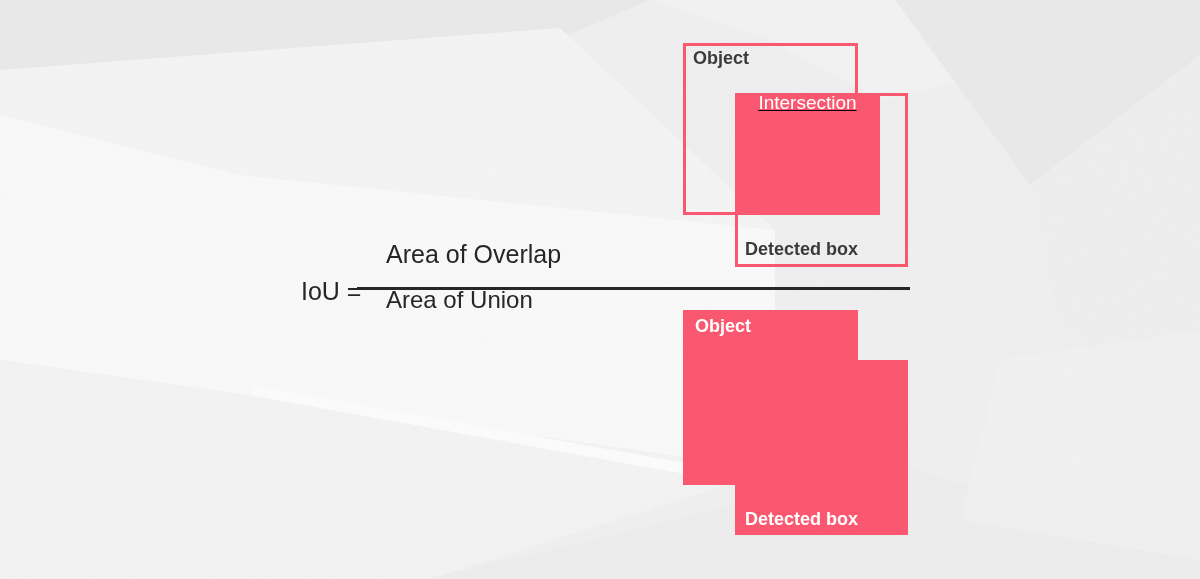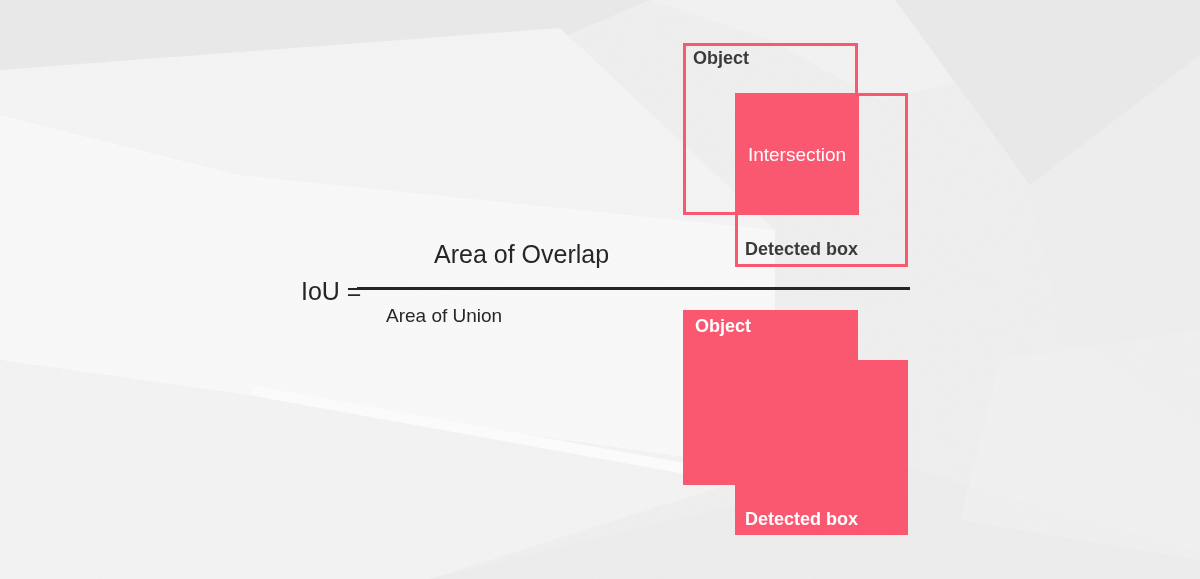--- a/index.html
+++ b/index.html
@@ -29,57 +29,57 @@
     color: var(--formula-ink, #262626);
     white-space: nowrap;
   }
   .numerator {
     position: absolute;
     left: 386px; top: 242px;
     font-size: 25px;
     line-height: 1;
     color: var(--formula-ink, #262626);
     white-space: nowrap;
-    margin-left: 48px;
   }
   .frac-line {
     position: absolute;
     left: 357px; top: 287px;
     width: 553px; height: 3px;
     background: var(--formula-ink, #262626);
   }
   .denominator {
     position: absolute;
-    left: 386px; top: 306px;
-    font-size: 19px;
+    left: 386px; top: 288px;
+    font-size: 24px;
     line-height: 1;
     color: var(--formula-ink, #262626);
     white-space: nowrap;
   }
   
   .obj-outline {
     position: absolute;
     left: 683px; top: 43px;
     width: 175px; height: 172px;
     border: 3px solid var(--accent, #fa5870);
   }
   .det-outline {
     position: absolute;
     left: 735px; top: 93px;
     width: 173px; height: 174px;
     border: 3px solid var(--accent, #fa5870);
   }
   .inter-fill {
     position: absolute;
     left: 735px; top: 93px;
-    width: 124px; height: 122px;
+    width: 145px; height: 122px;
     background: var(--accent, #fa5870);
     display: flex;
-    align-items: center;
+    align-items: flex-start;
     justify-content: center;
+    text-decoration: underline;
   }
   .lbl {
     position: absolute;
     font-size: 18px;
     line-height: 1;
     white-space: nowrap;
     font-weight: bold;
   }
   .lbl-dark { color: var(--label-ink, #3a3a3a); }
   .lbl-light { color: var(--label-light, #ffffff); }

